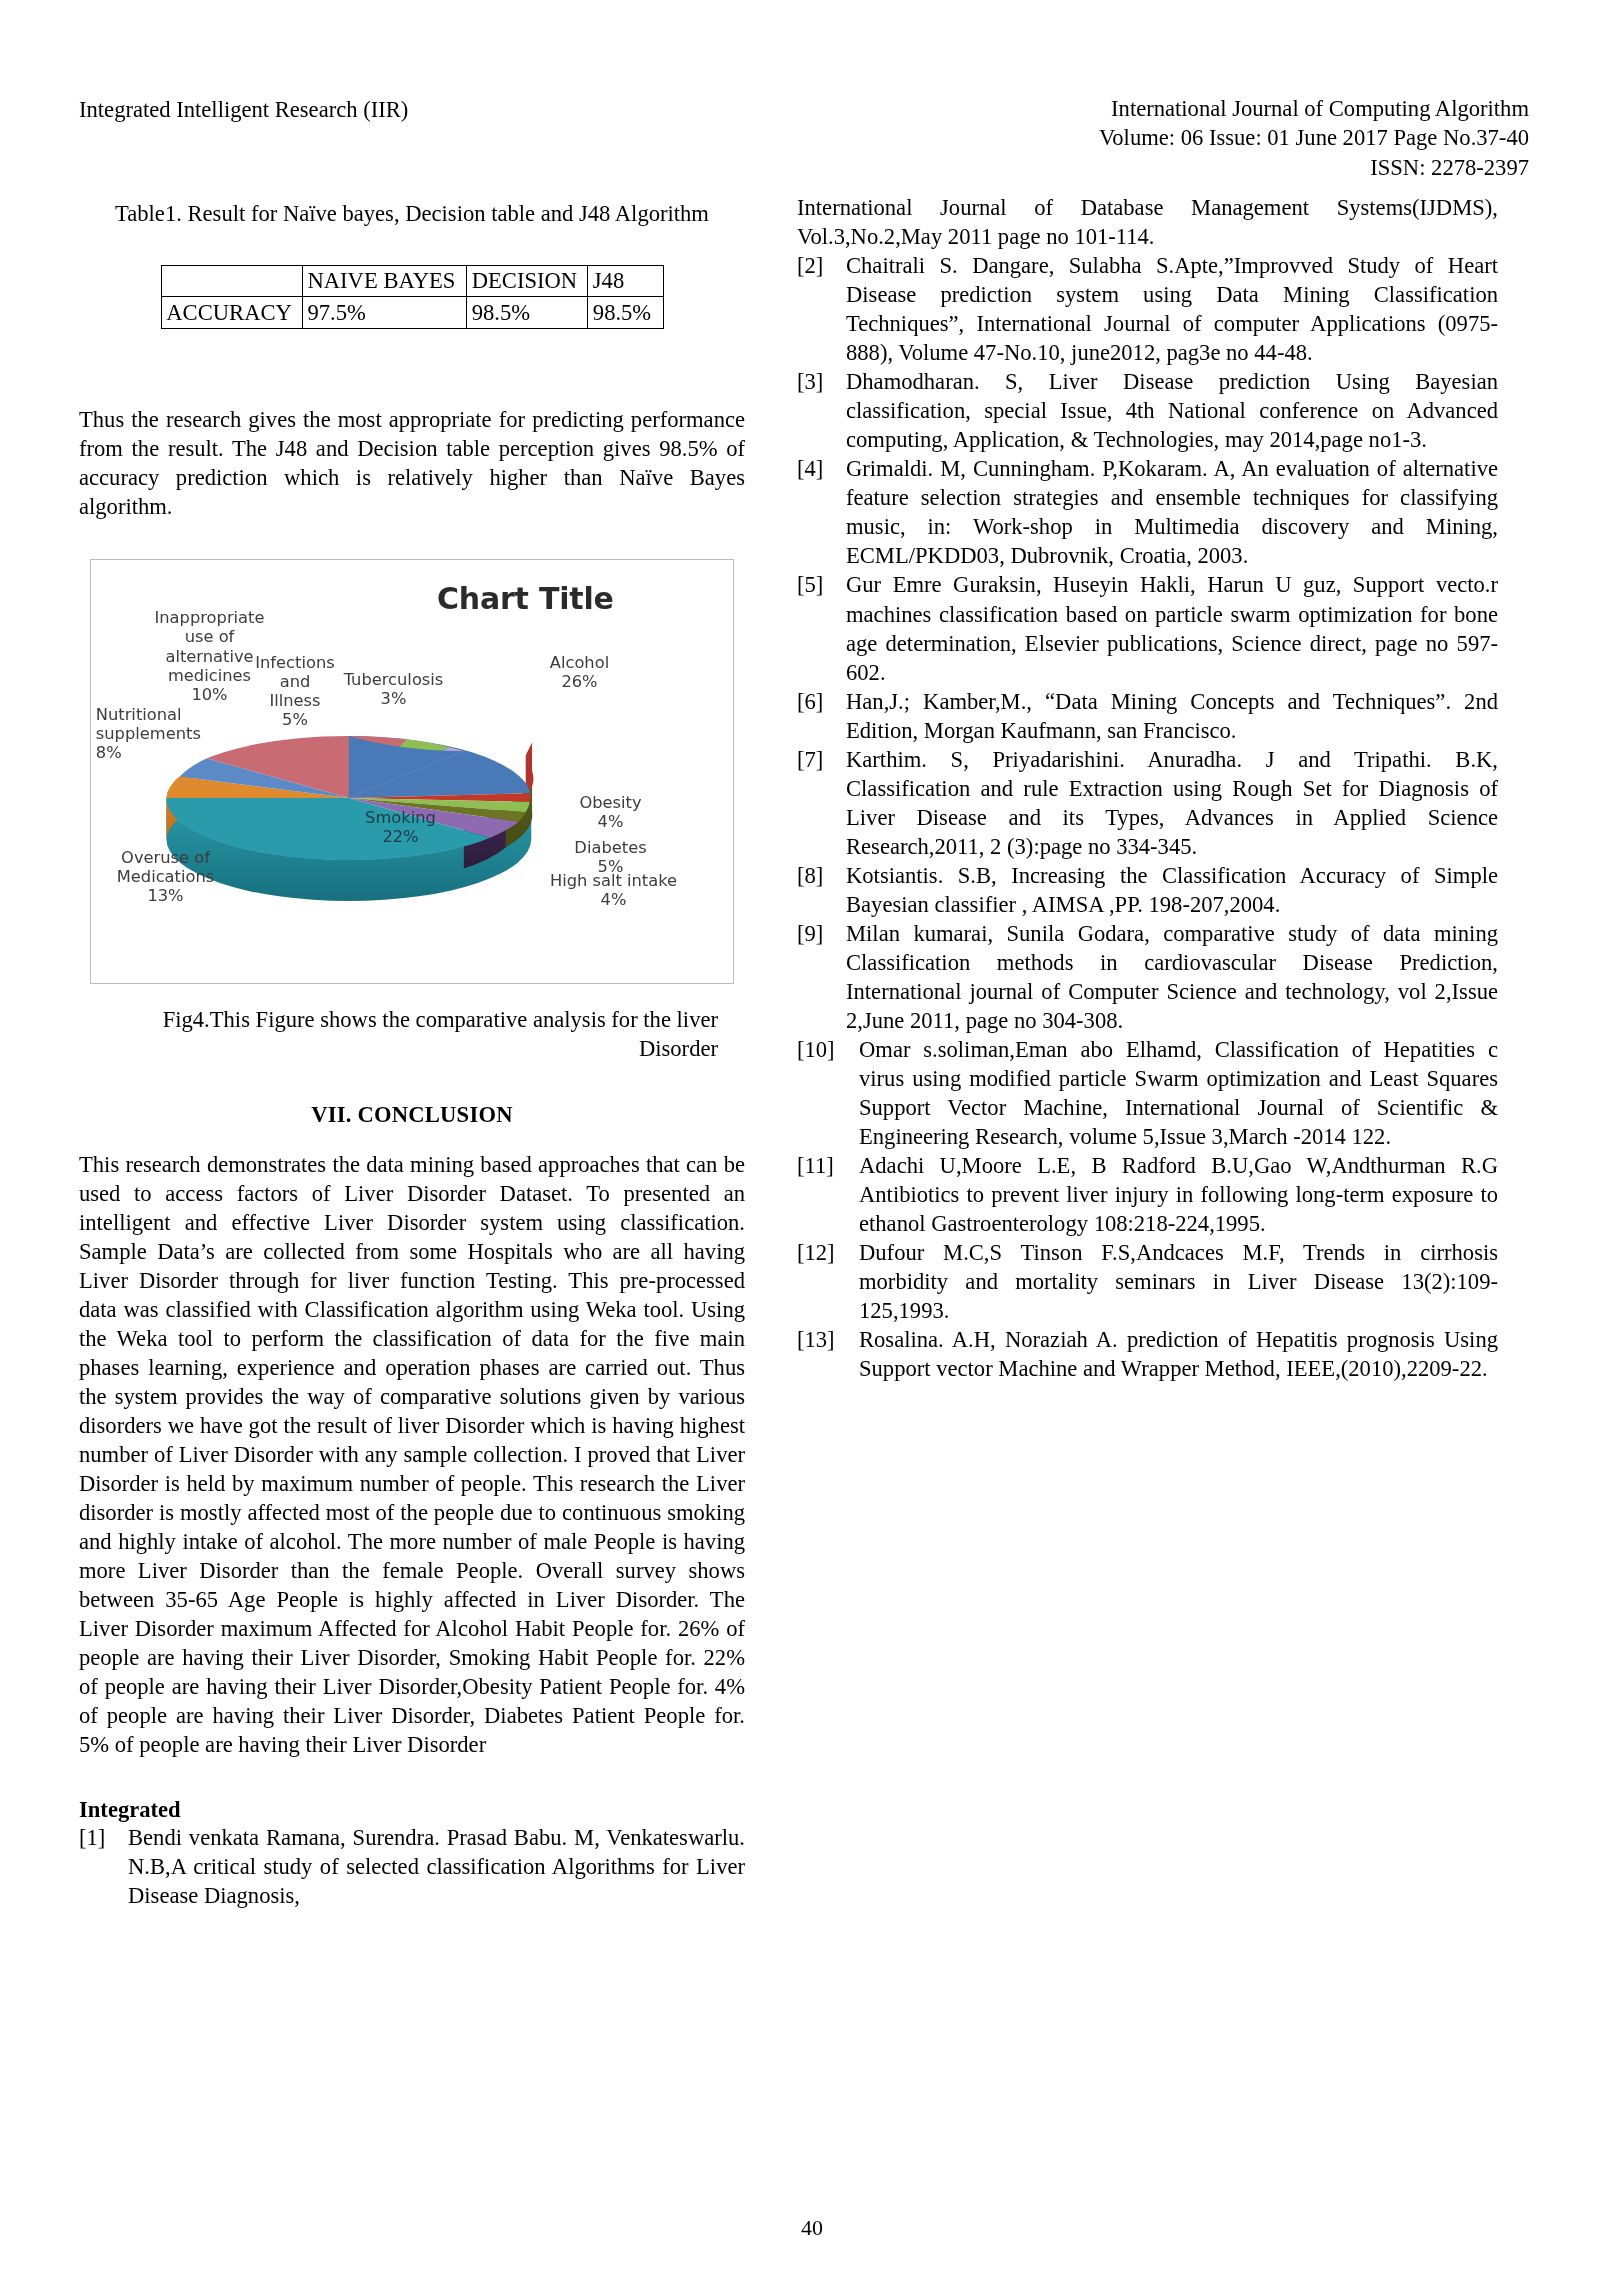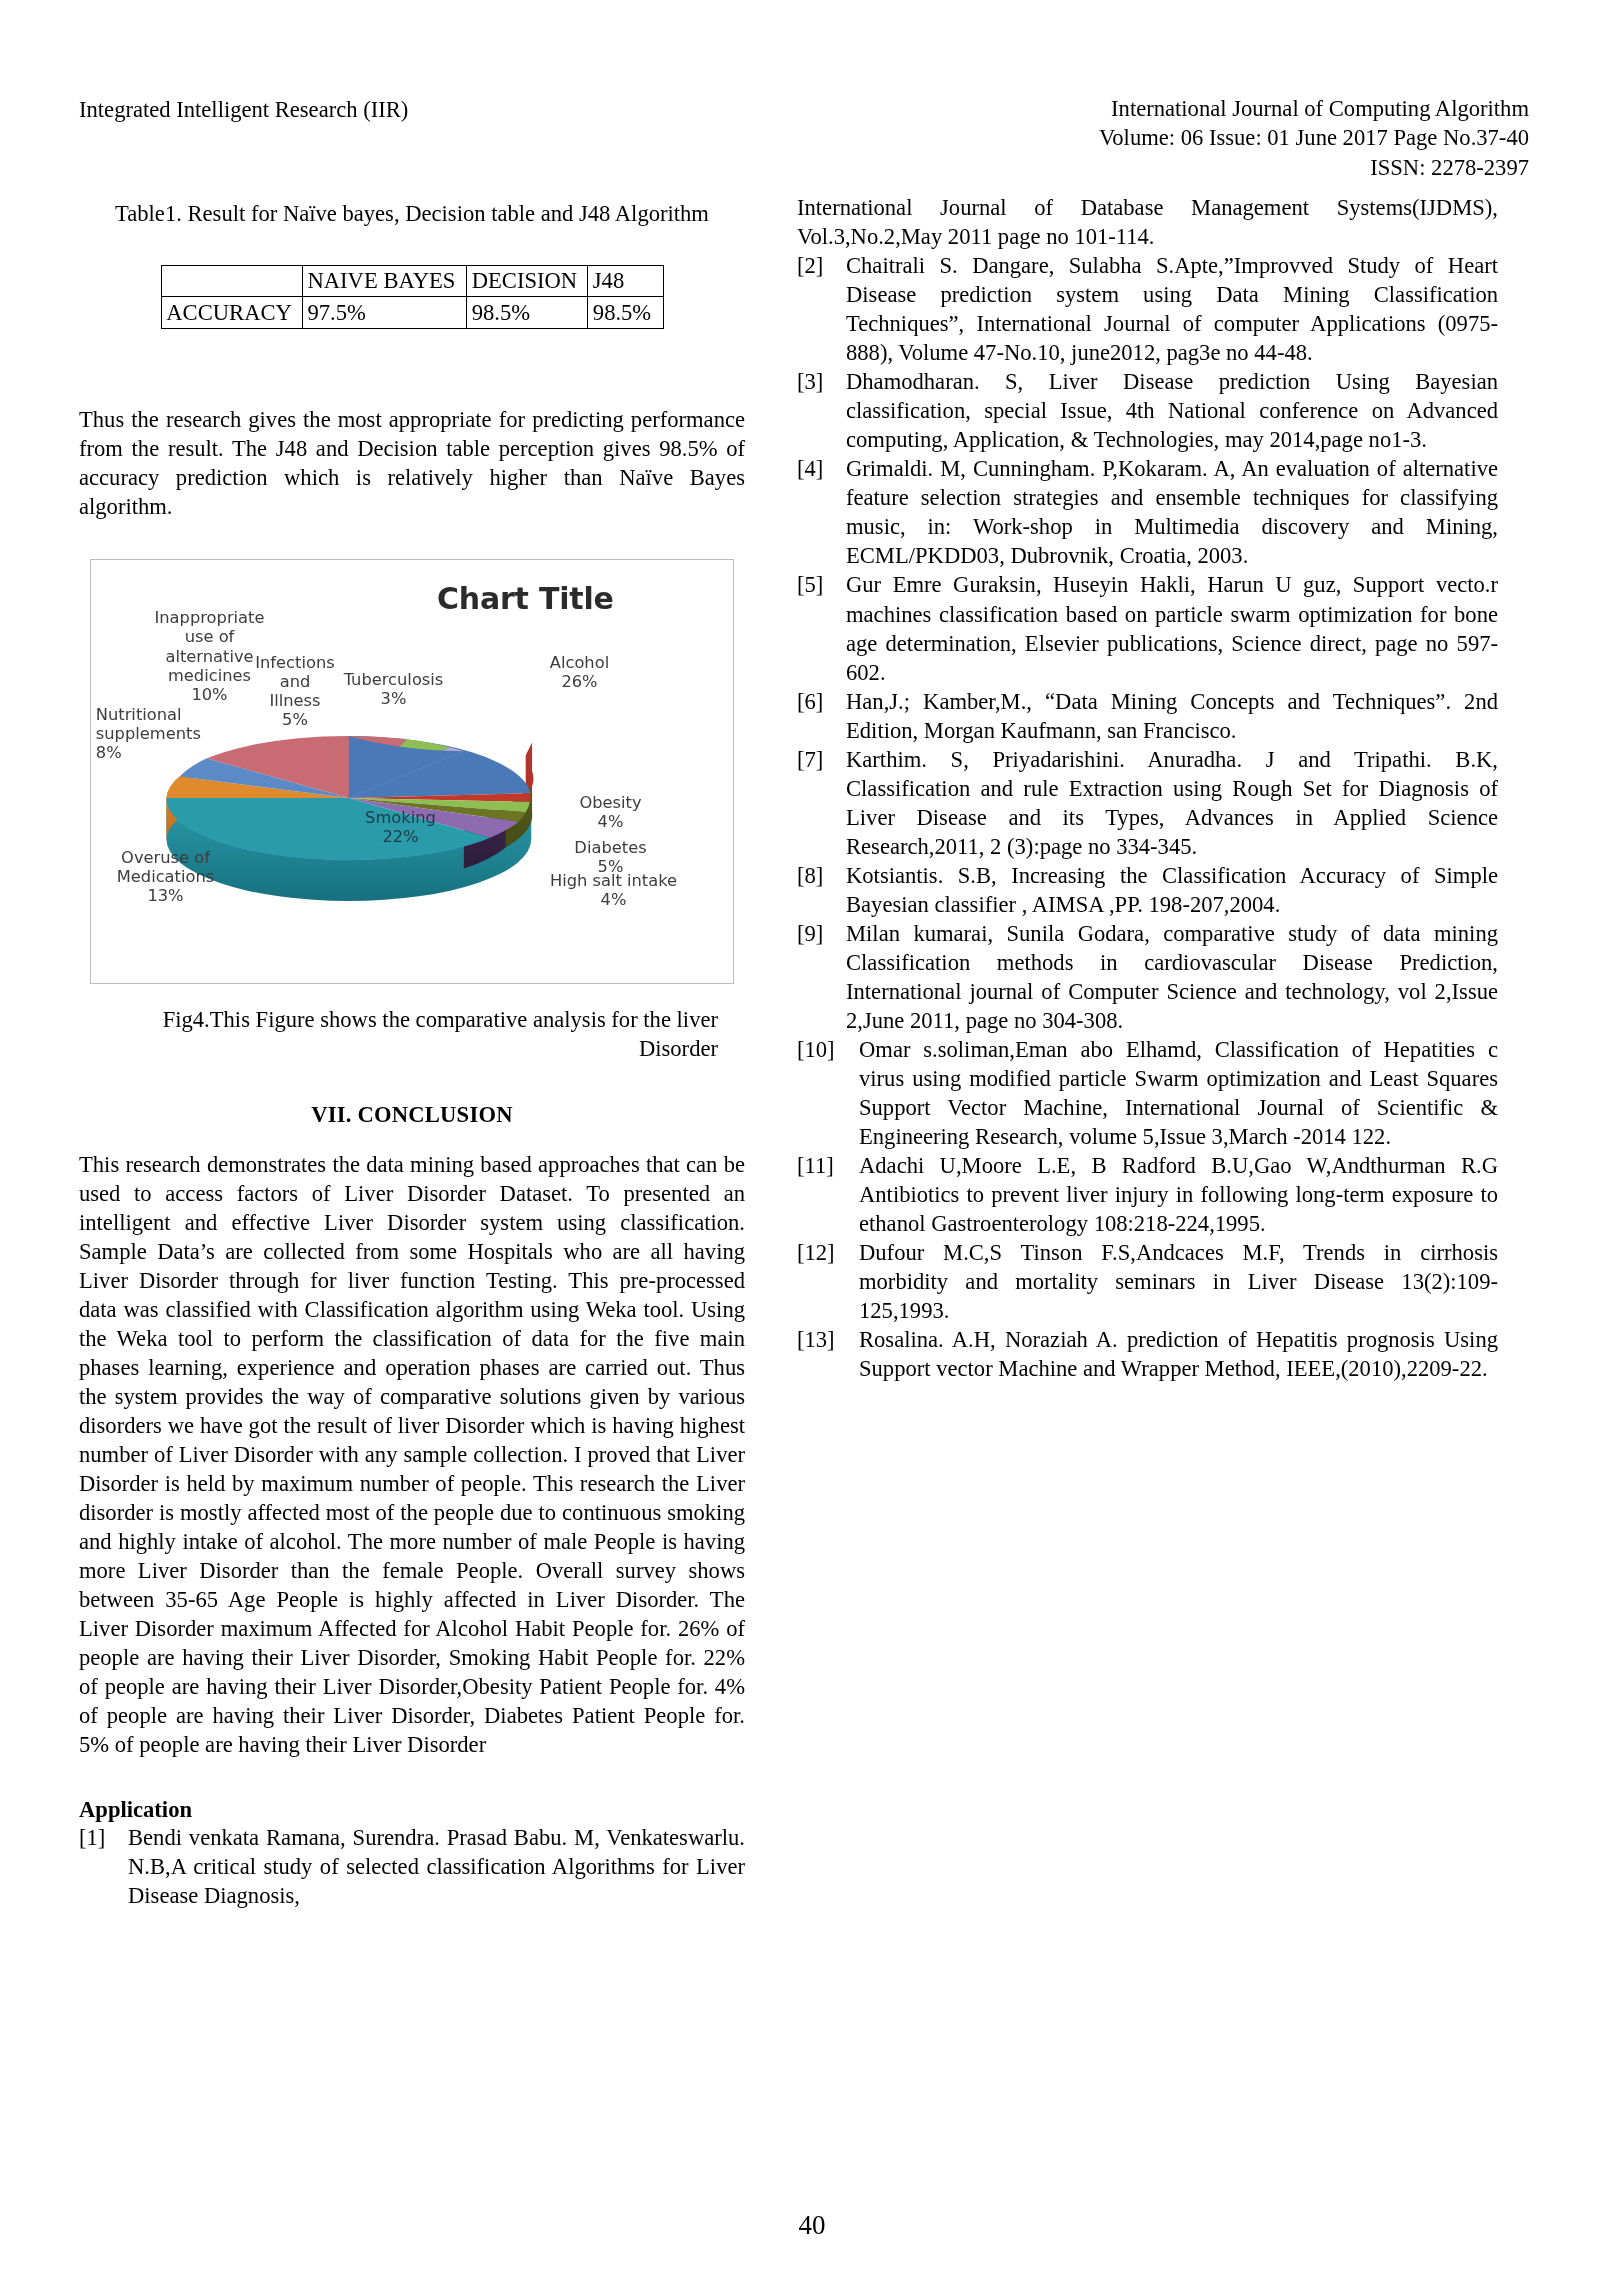--- a/index.html
+++ b/index.html
@@ -153,21 +153,21 @@
     text-align: justify;
     text-justify: inter-word;
   }
 
   .pagenum {
     position: absolute;
     left: 0;
     right: 0;
     bottom: 54px;
     text-align: center;
-    font-size: 27px;
+    font-size: 22px;
   }
 </style>
 </head>
 <body>
 
 <div class="page">
 
   <div class="runhead">
     <div class="runhead-left">Integrated Intelligent Research (IIR)</div>
     <div class="runhead-right">
@@ -314,21 +314,21 @@
         </div>
 
       </div>
 
       <div class="fig-caption">Fig4.This Figure shows the comparative analysis for the liver Disorder</div>
 
       <h2 class="section">VII. CONCLUSION</h2>
 
       <p>This research demonstrates the data mining based approaches that can be used to access factors of Liver Disorder Dataset. To presented an intelligent and effective Liver Disorder system using classification. Sample Data’s are collected from some Hospitals who are all having Liver Disorder through for liver function Testing.  This pre-processed data was classified with Classification algorithm using Weka tool. Using the Weka tool to perform the classification of data for the five main phases learning, experience and operation phases are carried out. Thus the system provides the way of comparative solutions given by various disorders we have got the result of liver Disorder which is having highest number of Liver Disorder with any sample collection. I proved that Liver Disorder is held by maximum number of people. This research the Liver disorder is mostly affected most of the people due to continuous smoking and highly intake of alcohol. The more number of male People is having more Liver Disorder than the female People. Overall survey shows between   35-65 Age People is highly affected in Liver Disorder.   The Liver Disorder maximum Affected for Alcohol Habit People for. 26% of people are having their Liver Disorder, Smoking Habit People for. 22% of people are having their Liver Disorder,Obesity Patient People for. 4% of people are having their Liver Disorder, Diabetes Patient People for. 5% of people are having their Liver Disorder</p>
 
-      <h3 class="refhead">Application</h3>
+      <h3 class="refhead">Integrated</h3>
 
       <div class="ref">
         <div class="num">[1]</div>
         <div class="body">Bendi venkata Ramana, Surendra.  Prasad Babu.  M, Venkateswarlu.    N.B,A  critical  study  of  selected classification  Algorithms  for  Liver  Disease  Diagnosis,</div>
       </div>
 
     </div>
 
     <div class="col-right">
 

